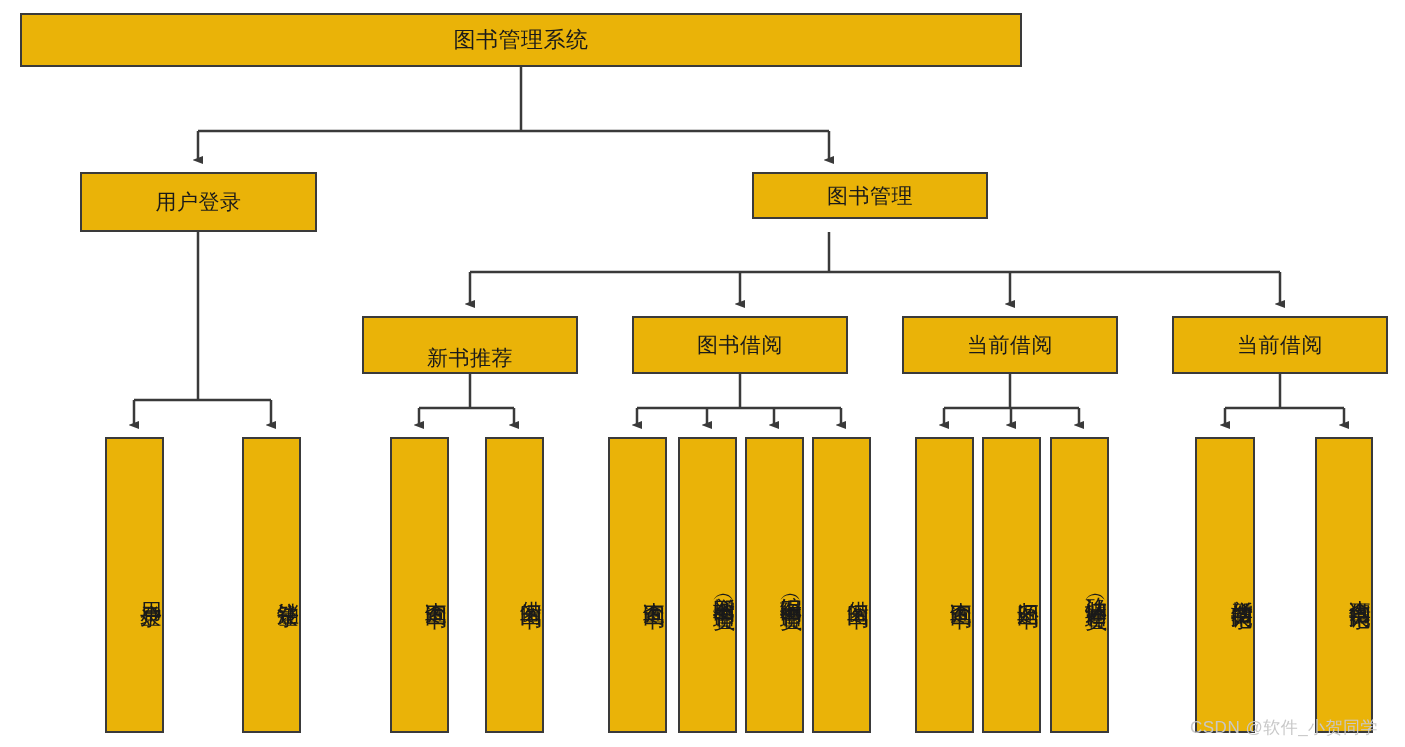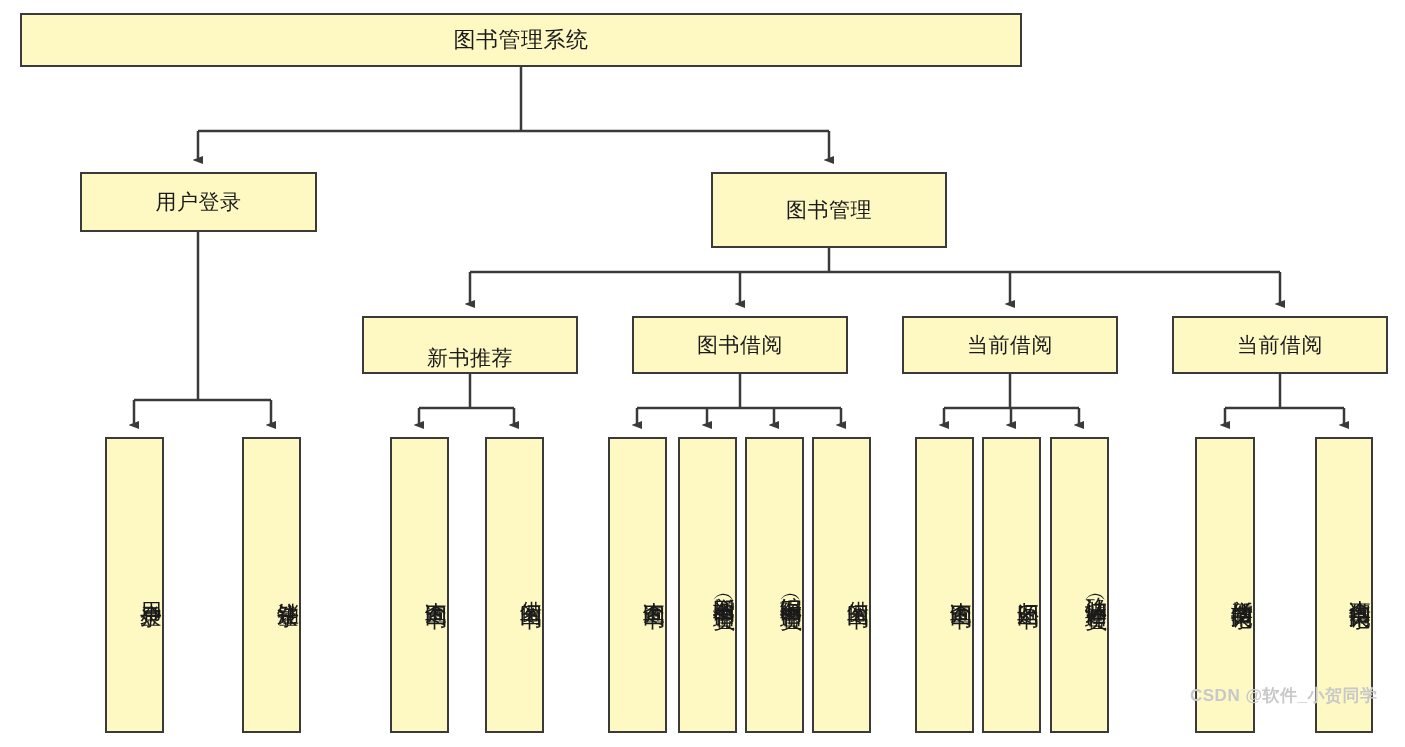--- a/index.html
+++ b/index.html
@@ -20,21 +20,21 @@
   #wires {
     position: absolute;
     left: 0;
     top: 0;
     width: 1405px;
     height: 747px;
   }
   .node {
     position: absolute;
     box-sizing: border-box;
-    background: #fef9c3;
+    background: #eab308;
     border: 2.5px solid #3a3a3a;
     display: flex;
     align-items: center;
     justify-content: center;
     color: #1a1a1a;
   }
   .node-h {
     font-size: 21px;
     letter-spacing: 0.5px;
     white-space: nowrap;
@@ -125,21 +125,21 @@
     </g>
   </svg>
 
   <div class="node node-h node-root" style="left:20px;top:13px;width:1002px;height:54px;">
     <span>图书管理系统</span>
   </div>
 
   <div class="node node-h" style="left:80px;top:172px;width:237px;height:60px;">
     <span>用户登录</span>
   </div>
-  <div class="node node-h" style="left:711px;top:172px;width:236px;height:76px;">
+  <div class="node node-h" style="left:752px;top:172px;width:236px;height:47px;">
     <span>图书管理</span>
   </div>
 
   <div class="node node-h" style="left:362px;top:316px;width:216px;height:58px;align-items:flex-end;">
     <span>新书推荐</span>
   </div>
   <div class="node node-h" style="left:632px;top:316px;width:216px;height:58px;">
     <span>图书借阅</span>
   </div>
   <div class="node node-h" style="left:902px;top:316px;width:216px;height:58px;text-align:center;">
@@ -186,15 +186,15 @@
     <span class="vtext">确认归还（管理员）</span>
   </div>
 
   <div class="node node-v" style="left:1195px;top:437px;width:60px;height:296px;">
     <span class="vtext">新增借阅记录</span>
   </div>
   <div class="node node-v" style="left:1315px;top:437px;width:58px;height:296px;">
     <span class="vtext">查询借阅记录</span>
   </div>
 
-  <div class="watermark" style="left:1190px;top:684px;font-weight:bold;">CSDN @软件_小贺同学</div>
+  <div class="watermark" style="left:1190px;top:716px;">CSDN @软件_小贺同学</div>
 
 </div>
 
 </body></html>

